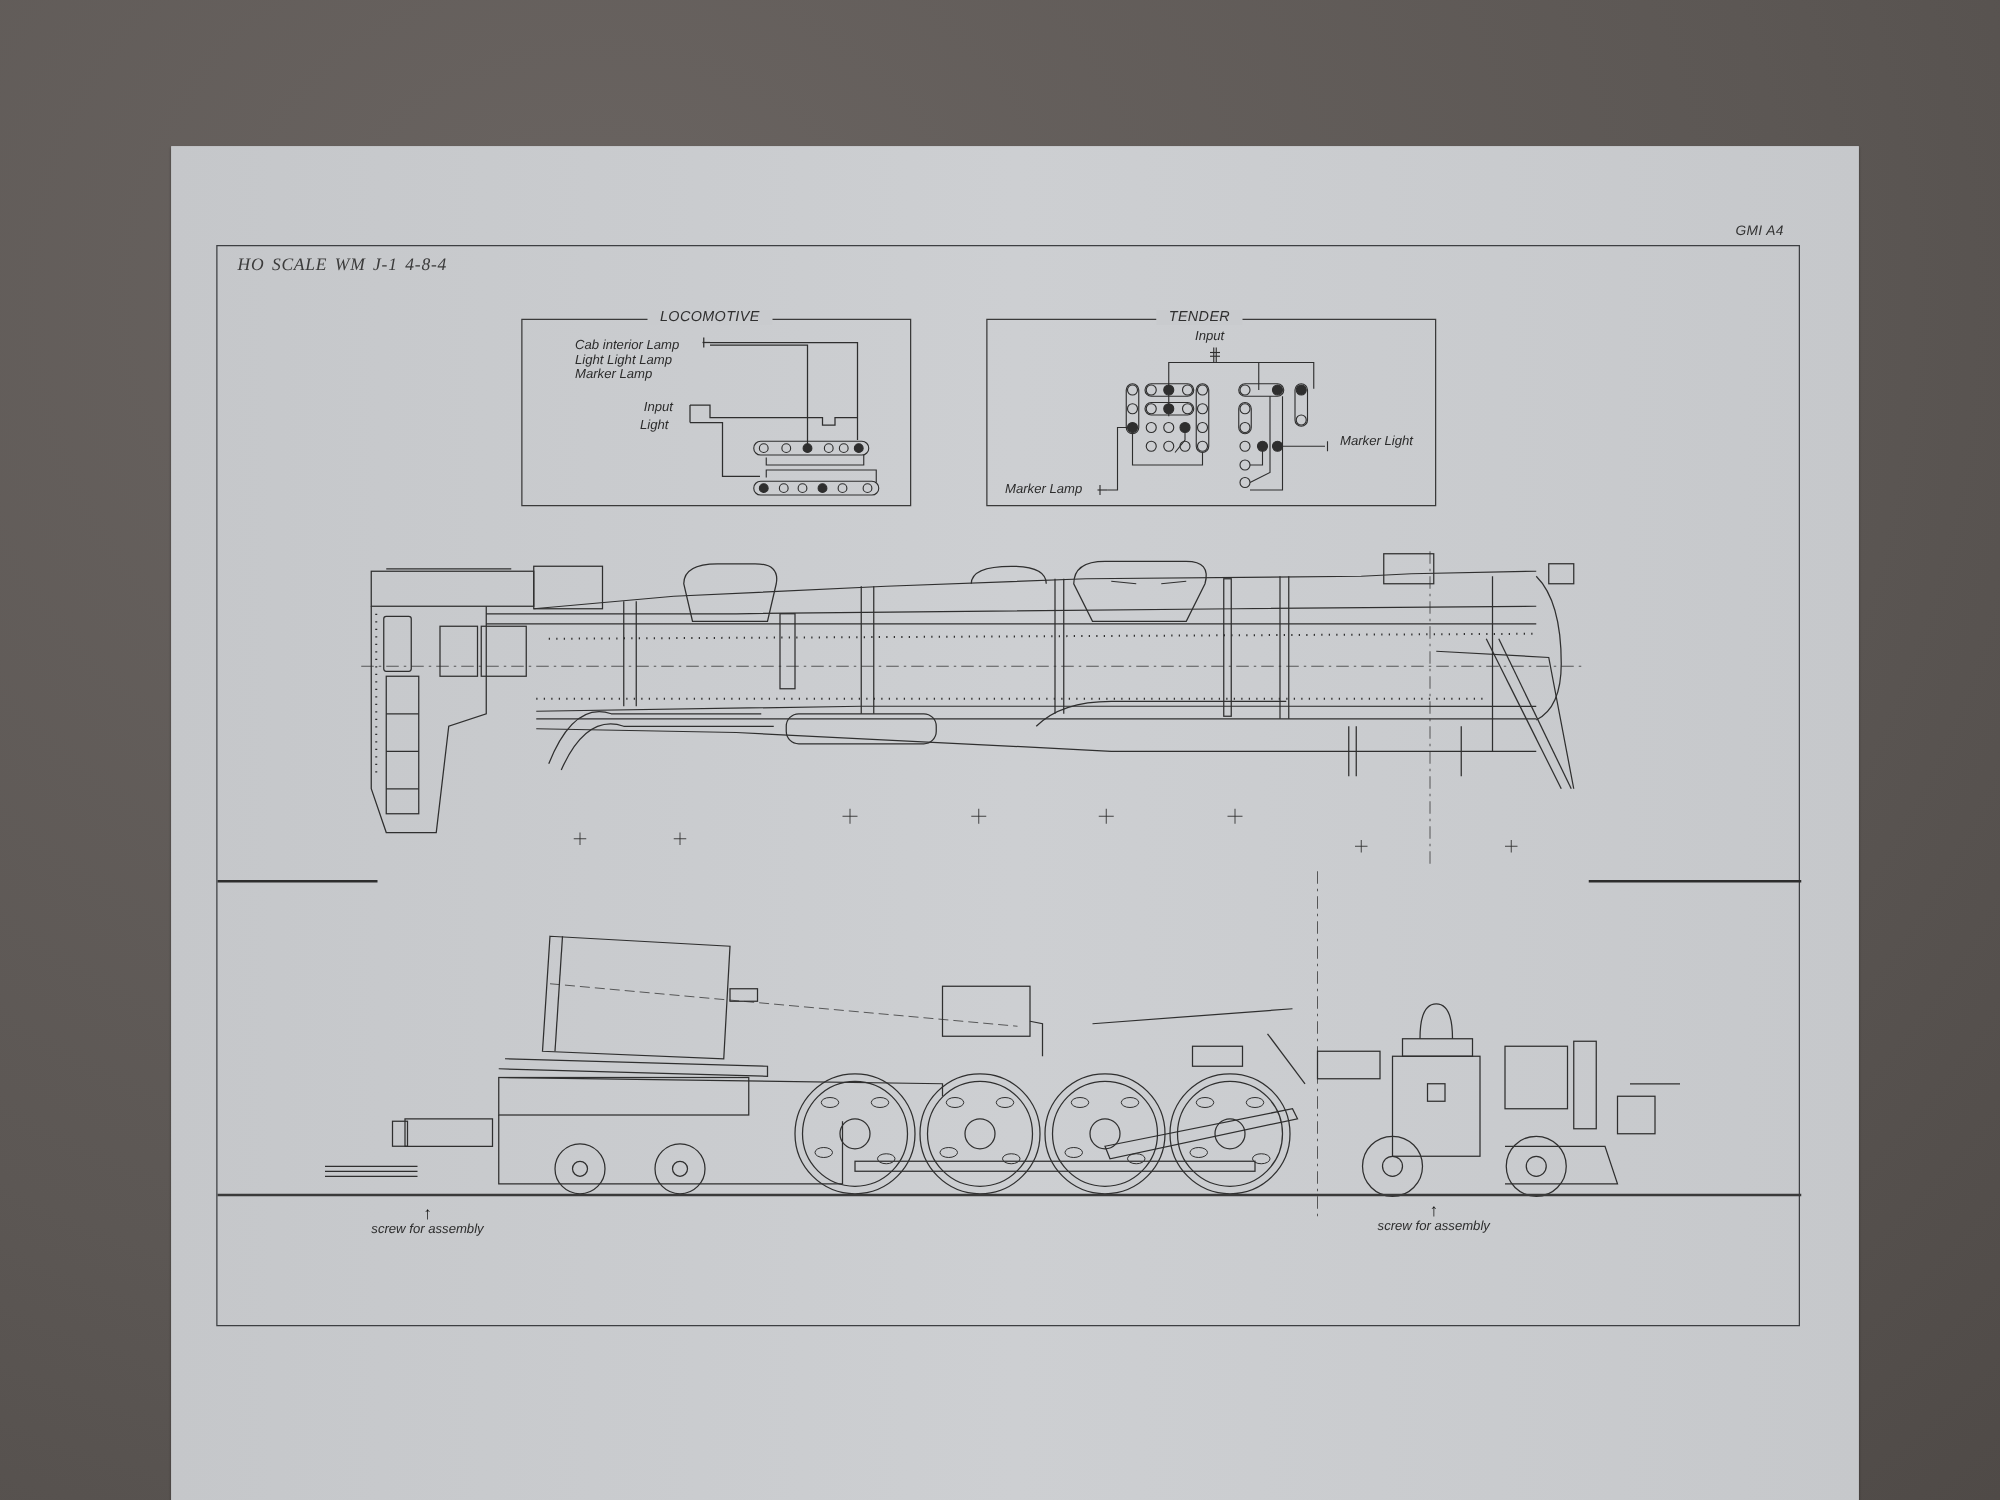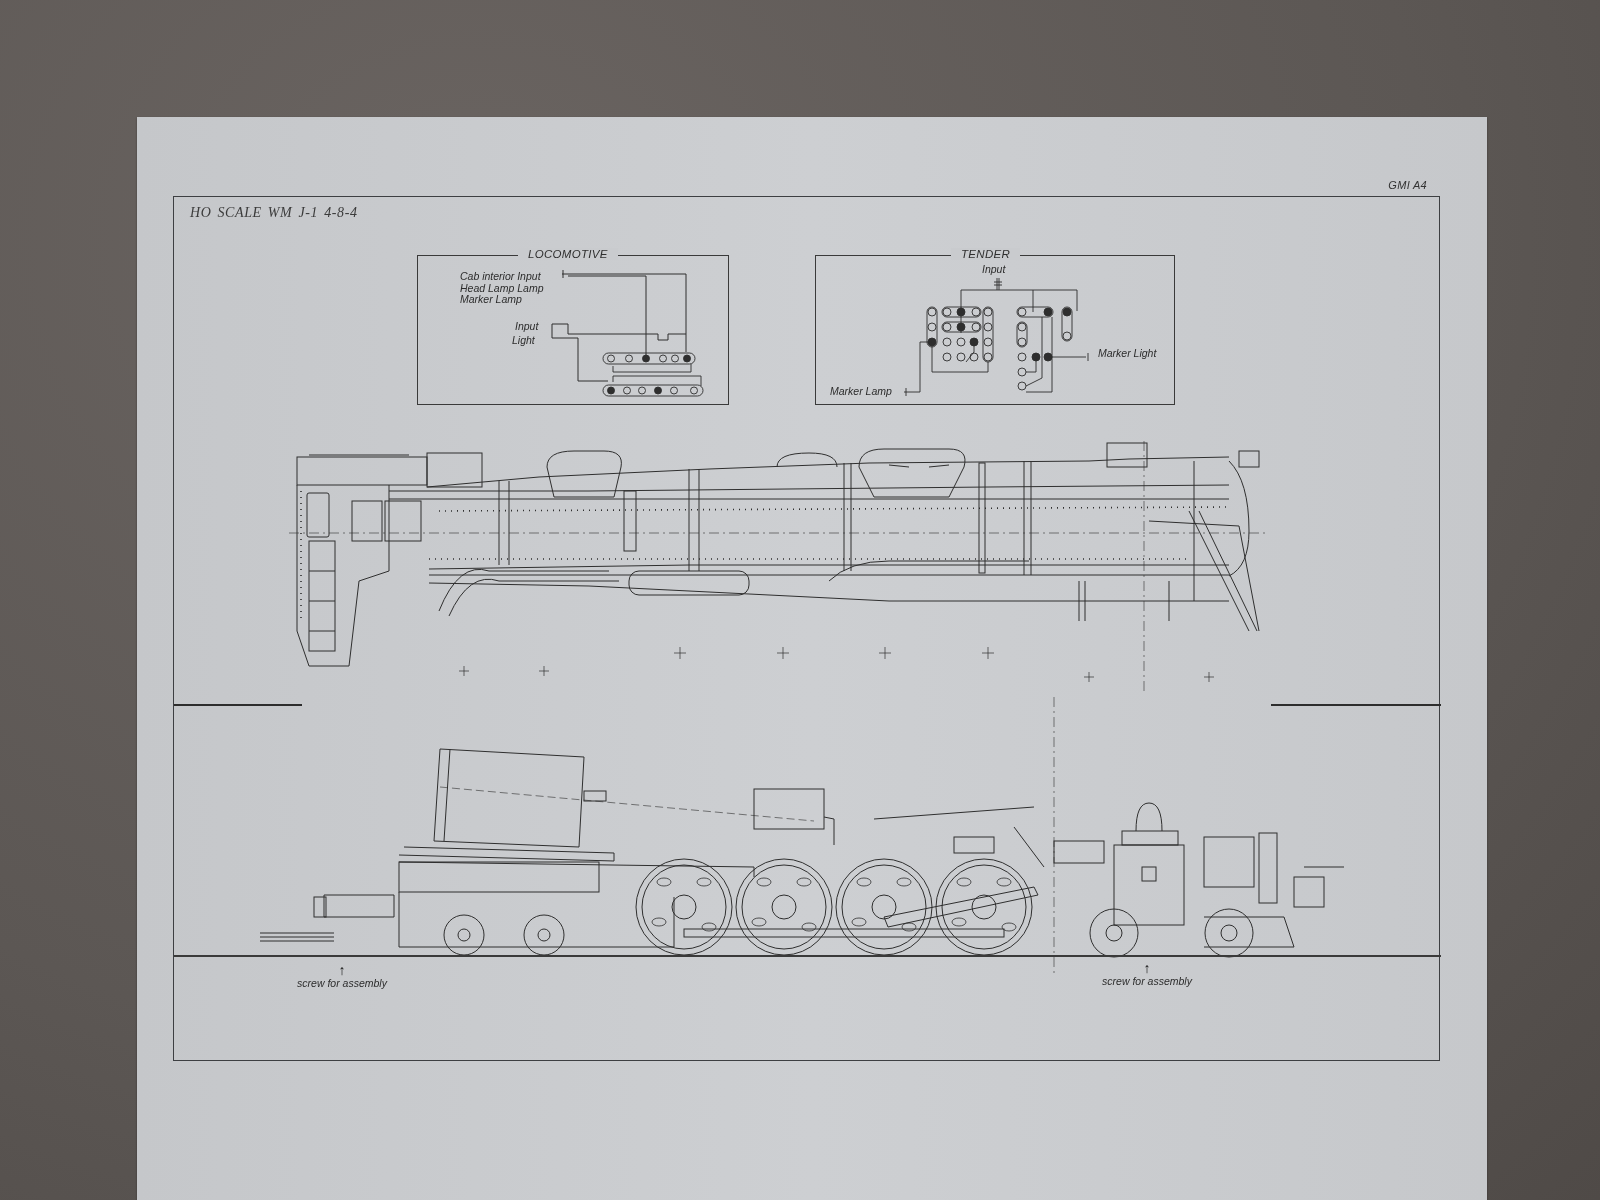--- a/index.html
+++ b/index.html
@@ -47,22 +47,22 @@
 <body>
 
 <div class="paper">
   <div class="gmi">GMI A4</div>
 
   <div class="frame">
     <div class="title">HO SCALE WM  J-1 4-8-4</div>
 
     <div class="wbox" style="left:243px; top:58px; width:312px; height:150px;">
       <span class="legend" style="left:100px;text-align:right;">LOCOMOTIVE</span>
-      <div class="lbl" style="left:42px; top:14px;">Cab interior Input</div>
-      <div class="lbl" style="left:42px; top:26px;">Head Lamp Lamp</div>
+      <div class="lbl" style="left:42px; top:14px;">Cab interior Lamp</div>
+      <div class="lbl" style="left:42px; top:26px;">Light Light Lamp</div>
       <div class="lbl" style="left:42px; top:37px;">Marker Lamp</div>
       <div class="lbl" style="left:97px; top:64px;">Input</div>
       <div class="lbl" style="left:94px; top:78px;">Light</div>
       <svg width="312" height="150" style="left:0;top:0;">
         <g fill="none" stroke="#2e2e2e" stroke-width="1">
           <line x1="144" y1="18" x2="150" y2="18"></line>
             <line x1="145" y1="14" x2="145" y2="22"></line>
           <polyline points="150,18 268,18 268,96"></polyline>
           <polyline points="150,20 228,20 228,100"></polyline>
           <line x1="134" y1="68" x2="134" y2="82"></line>
@@ -83,21 +83,21 @@
               <circle cx="209" cy="134.5" r="3.5"></circle>
             <circle cx="224" cy="134.5" r="3.5"></circle>
               <circle cx="240" cy="134.5" r="3.5" fill="#2e2e2e"></circle>
             <circle cx="256" cy="134.5" r="3.5"></circle>
               <circle cx="276" cy="134.5" r="3.5"></circle>
           </g>
         </g>
       </svg>
     </div>
 
-    <div class="wbox" style="left:641px; top:58px; width:360px; height:150px;">
+    <div class="wbox" style="left:615px; top:58px; width:360px; height:150px;">
       <span class="legend" style="left:135px;">TENDER</span>
       <div class="lbl" style="left:166px; top:7px;">Input</div>
       <div class="lbl" style="left:282px; top:91px;">Marker Light</div>
       <div class="lbl" style="left:14px; top:129px;">Marker Lamp</div>
       <svg width="360" height="150" style="left:0;top:0;">
         <g fill="none" stroke="#2e2e2e" stroke-width="0.9">
           <line x1="181" y1="22" x2="181" y2="34"></line>
             <line x1="183" y1="22" x2="183" y2="34"></line>
           <line x1="178" y1="26" x2="186" y2="26"></line>
             <line x1="178" y1="29" x2="186" y2="29"></line>

